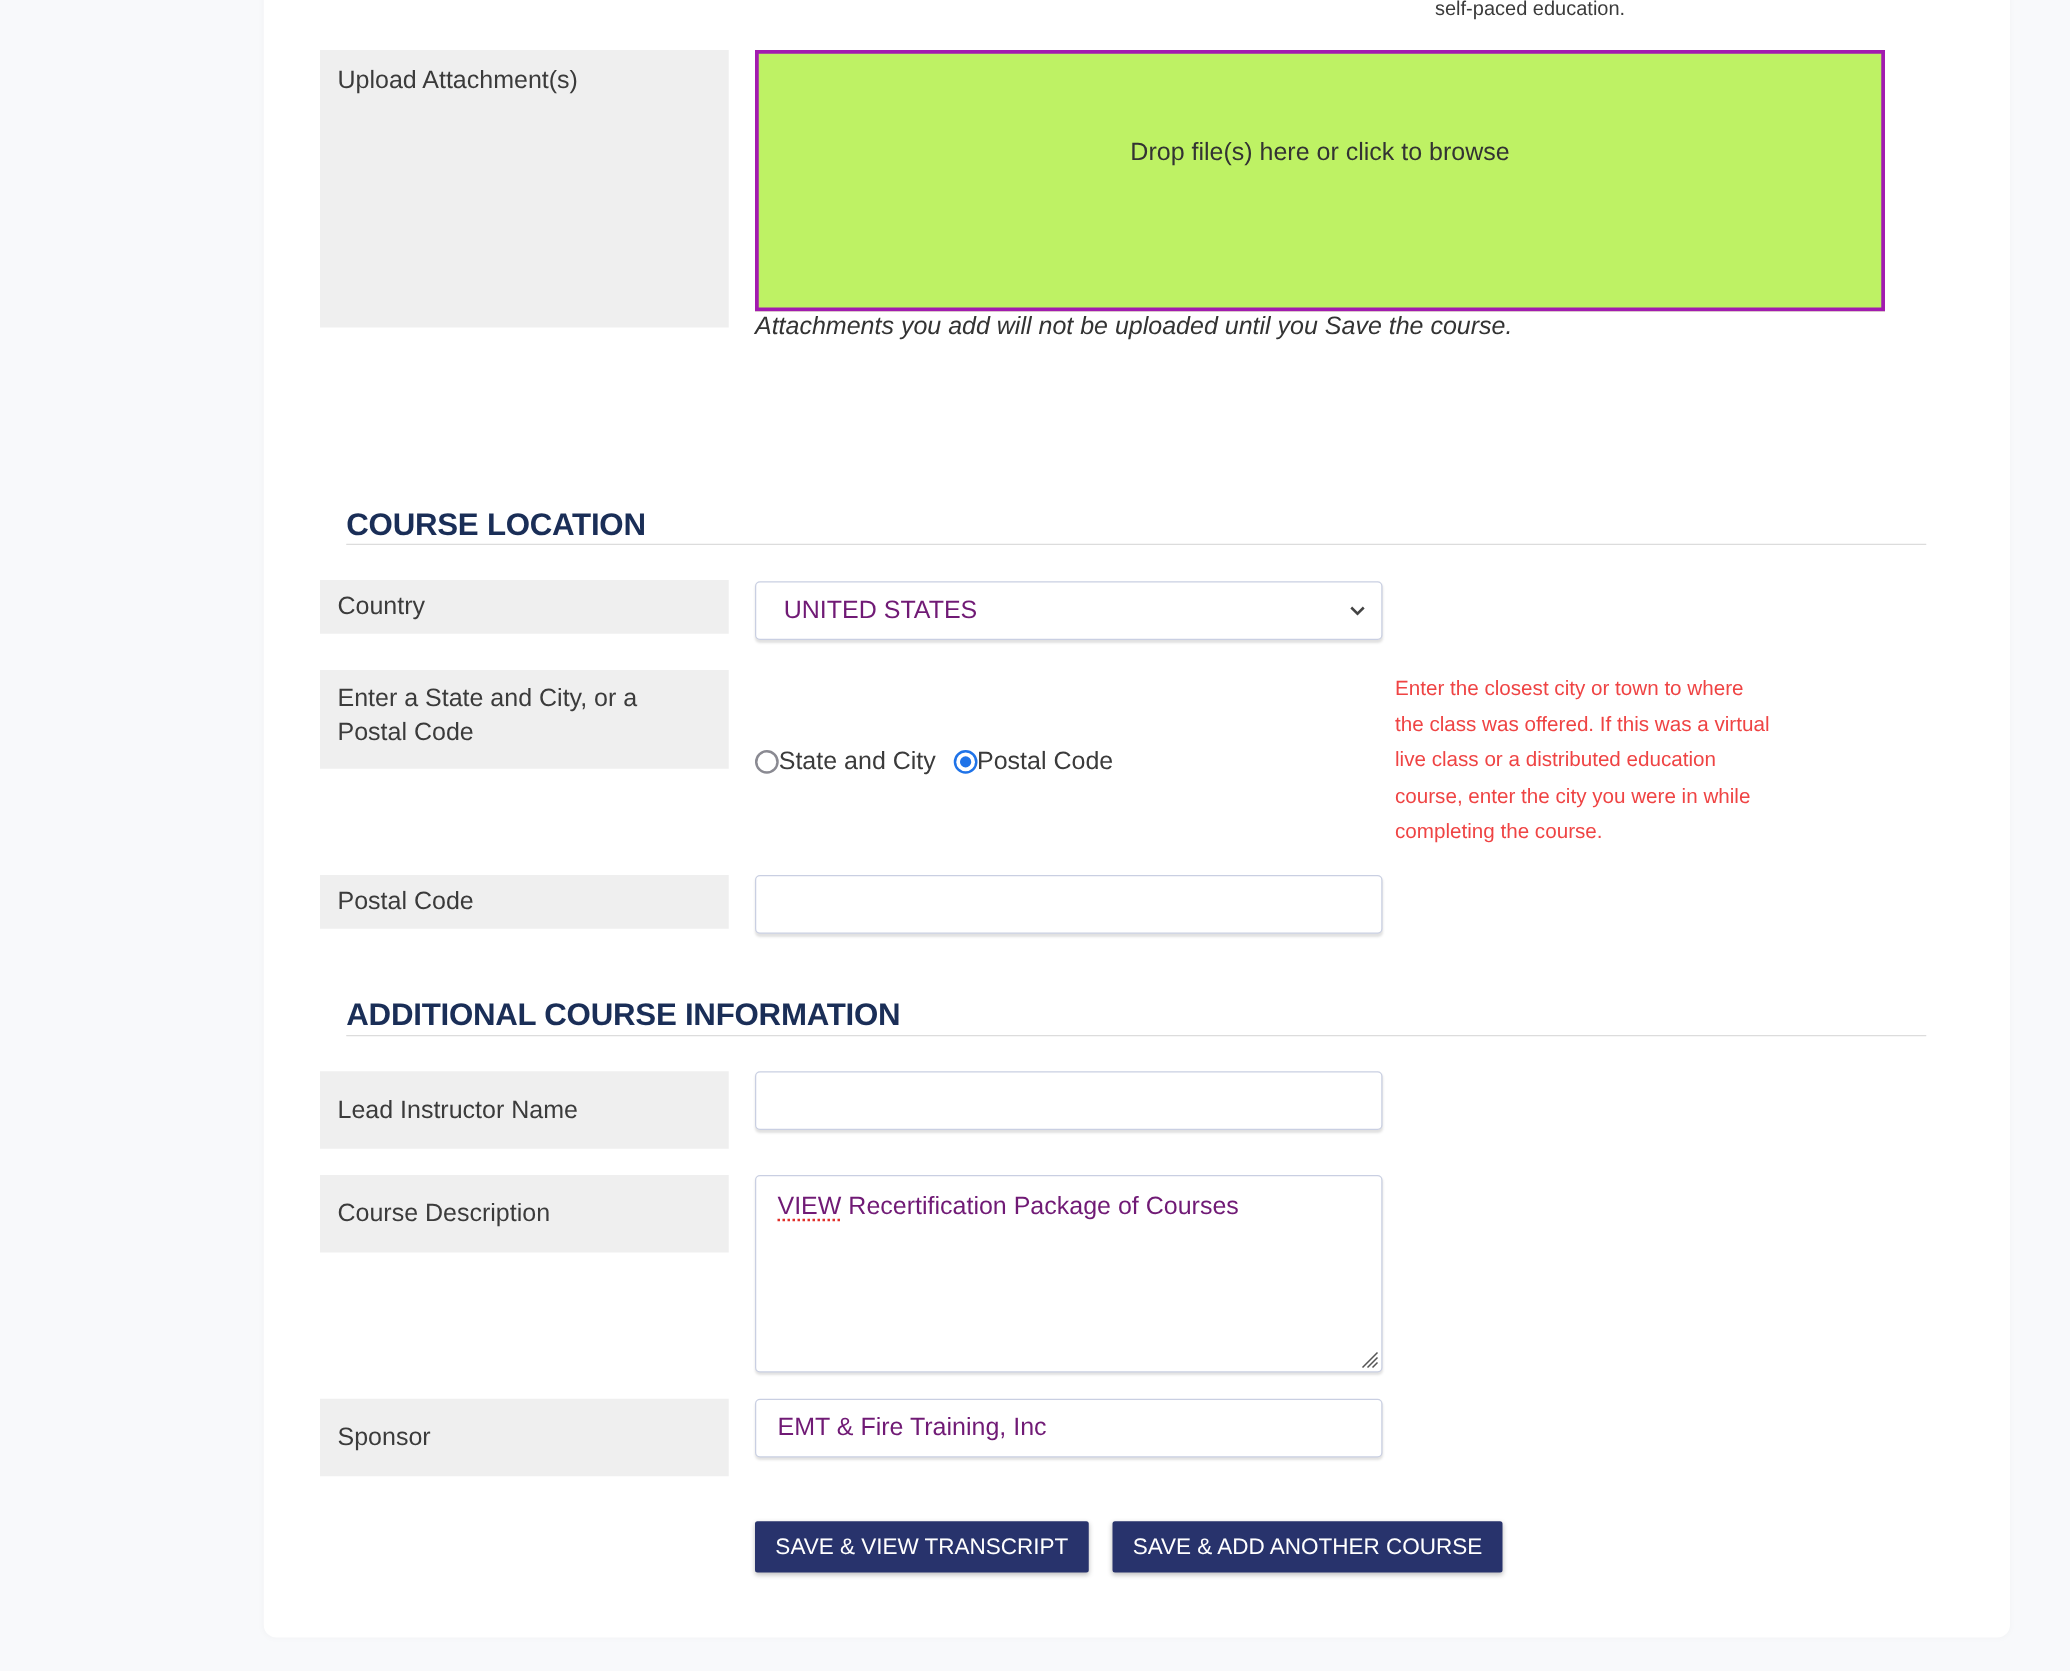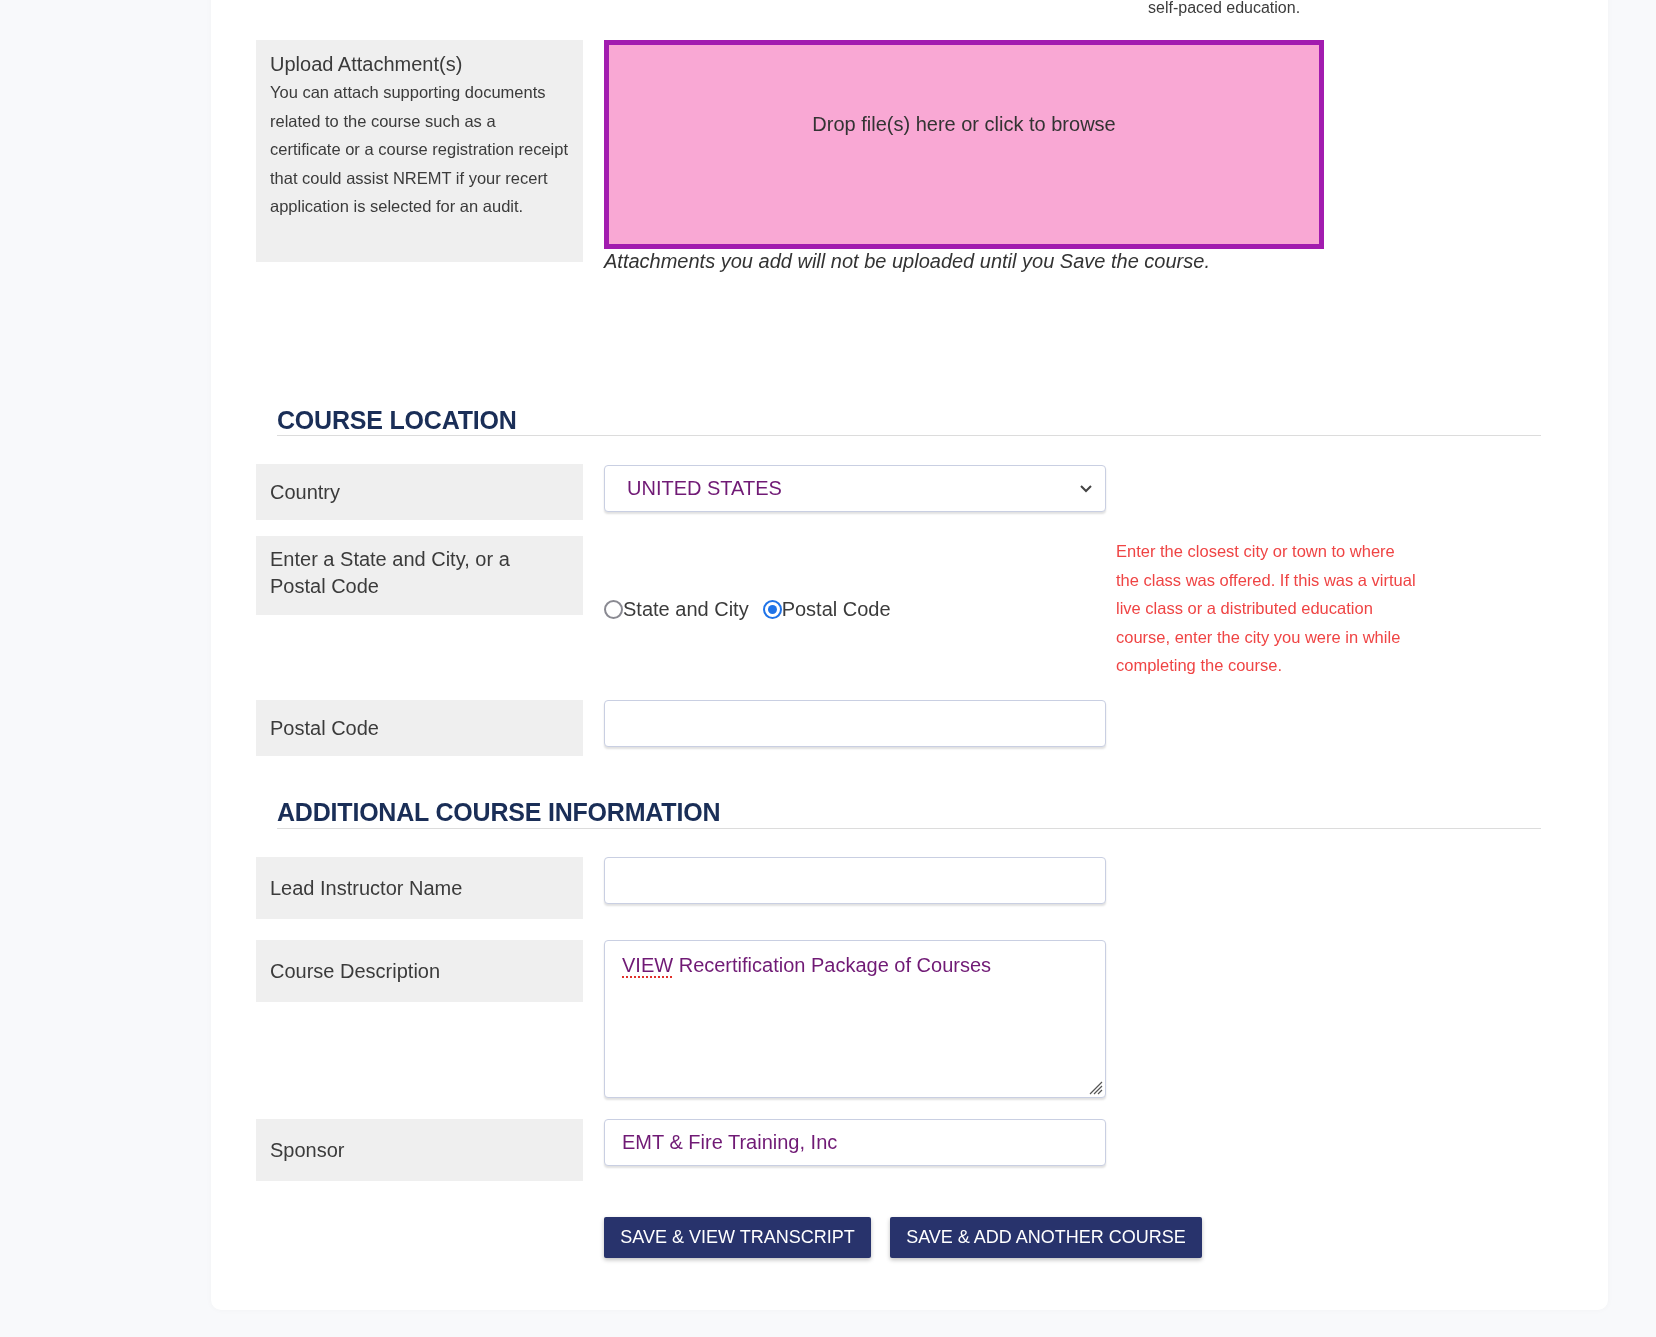--- a/index.html
+++ b/index.html
@@ -28,43 +28,43 @@
     left: 256px; width: 327px;
     background: #efefef;
     padding: 0 14px;
     font-size: 20px; color: #3b3b3b;
   }
   .label-cell .lbl { display: block; }
   .upload-label { top: 40px; height: 222px; padding-top: 10px; }
   .upload-label .lbl { font-size: 20px; line-height: 28px; }
   .upload-label .desc { font-size: 16.5px; line-height: 28.5px; display: block; margin-top: 0px; }
   .dropzone {
-    left: 604px; top: 40px; width: 720px; height: 209px;
-    border: 5px solid #a21caf;
-    background: #f9a8d4;
+    left: 604px; top: 40px; width: 904px; height: 209px;
+    border: 3px solid #a21caf;
+    background: #bef264;
     cursor: pointer;
   }
   .dropzone .dz-text {
     position: absolute; left: 0; right: 0; top: 68px;
     text-align: center; font-size: 20px; color: #333;
   }
   .dz-note {
     left: 604px; top: 250px;
     font-size: 20px; font-style: italic; color: #333;
   }
   .section-title {
     position: absolute; left: 277px;
     font-size: 25px; font-weight: bold; color: #1a2e57;
     letter-spacing: -0.2px;
   }
   .section-rule {
     position: absolute; left: 277px; width: 1264px; height: 1px;
     background: #dcdcdc;
   }
-  .row-label-single { height: 56px; display: flex; align-items: center; }
+  .row-label-single { height: 43px; display: flex; align-items: center; }
   .field {
     position: absolute; left: 604px; width: 502px;
     background: #fff;
     border: 1px solid #c9cfe2;
     border-radius: 4px;
     box-shadow: 0 2px 2px rgba(0,0,0,0.12);
     font-family: "Liberation Sans", "DejaVu Sans", sans-serif;
     font-size: 20px; color: #701a75;
   }
   .select-field {
@@ -115,21 +115,20 @@
 </style>
 </head>
 <body>
 
 <div class="card"></div>
 
 <div class="abs top-note">self-paced education.</div>
 
 <div class="label-cell upload-label">
   <span class="lbl">Upload Attachment(s)</span>
-  <span class="desc">You can attach supporting documents related to the course such as a certificate or a course registration receipt that could assist NREMT if your recert application is selected for an audit.</span>
 </div>
 <div class="abs dropzone">
   <div class="dz-text">Drop file(s) here or click to browse</div>
 </div>
 <div class="abs dz-note">Attachments you add will not be uploaded until you Save the course.</div>
 
 <div class="section-title" style="top:406px;">COURSE LOCATION</div>
 <div class="section-rule" style="top:435px;"></div>
 
 <div class="label-cell row-label-single" style="top:464px;">

